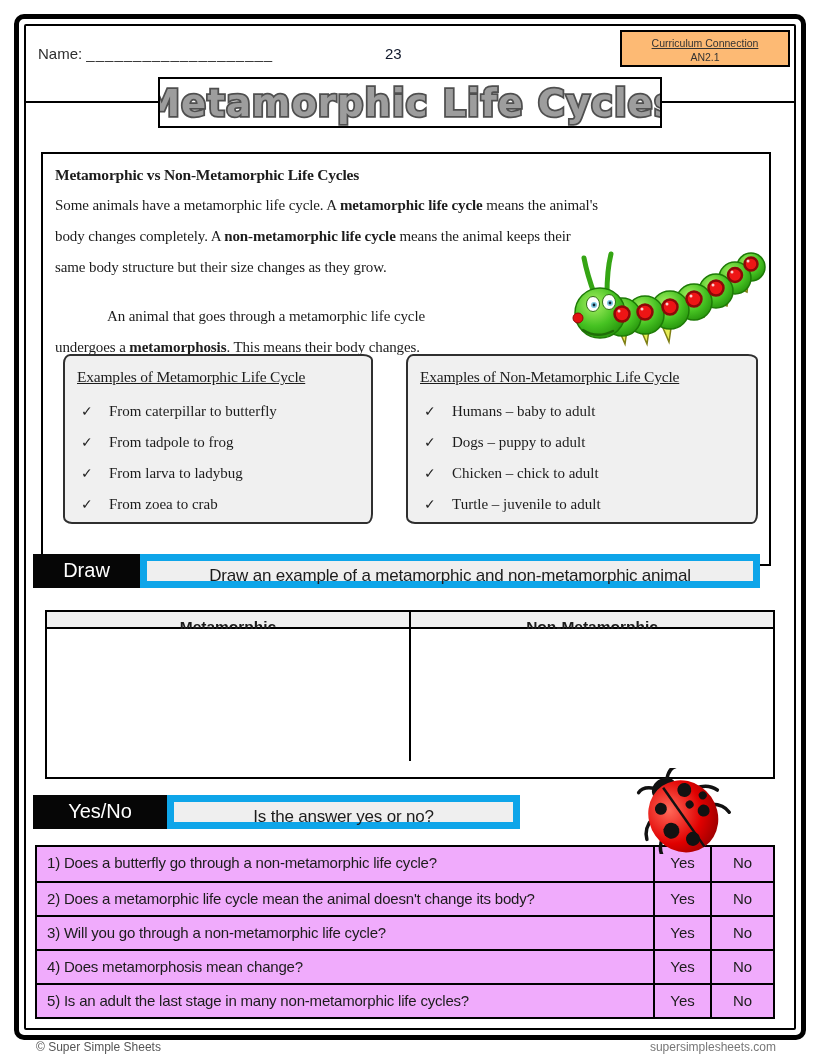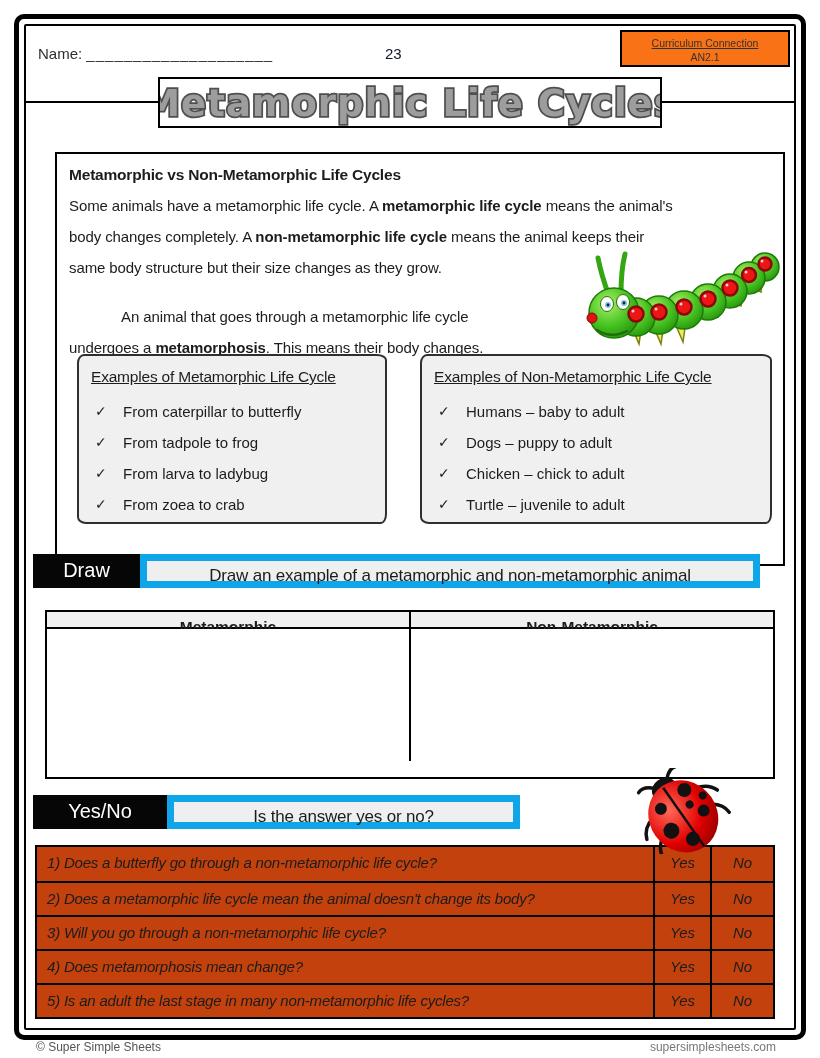--- a/index.html
+++ b/index.html
@@ -16,32 +16,32 @@
     border:5px solid #000; border-radius:10px; }
   .inner-border { left:24px; top:24px; width:772px; height:1006px;
     border:2px solid #000; border-radius:2px; }
 
   
   .name-row { left:38px; top:45px; font-size:15px; color:#2e2e2e; }
   .name-line { letter-spacing:1px; color:#2e2e2e;margin-top:12px; }
   .page-number { left:385px; top:45px; width:50px; text-align:left;
     font-size:15px; color:#0f172a; }
   .curriculum-box { left:620px; top:30px; width:170px; height:37px;
-    background:#f97316; border:2px solid #000; text-align:center;
+    background:#fdba74; border:2px solid #000; text-align:center;
     font-size:10.5px; color:#333; padding-top:4px; line-height:14px; }
   .curriculum-title { text-decoration:underline; }
 
   
   .title-rule { left:26px; top:101px; width:768px; border-top:2px solid #000; }
   .title-box { left:158px; top:77px; width:504px; height:51px;
     background:#fff; border:2px solid #000; text-align:center; z-index:2; }
 
   
-  .intro-box { left:55px; top:152px; width:730px; height:414px;
-    border:2px solid #000; }
+  .intro-box { left:41px; top:152px; width:730px; height:414px;
+    border:2px solid #000;font-family:Liberation Serif, serif; }
   .intro-heading { left:12px; top:12px; font-size:15.5px; font-weight:bold;
     letter-spacing:-0.2px; }
   .intro-para { left:12px; top:36px; width:712px; font-size:15px;
     letter-spacing:-0.1px; }
   .intro-para .pline { height:31px; line-height:31px; white-space:nowrap; }
   .intro-para .indent { padding-left:52px;margin-top:18px; }
   .b { font-weight:bold; }
   .caterpillar { right:2px; top:92px; z-index:1; }
 
   
@@ -76,21 +76,21 @@
   .draw-head-cell + .draw-head-cell { border-left:2px solid #000; }
   .draw-body { display:flex; height:132px; }
   .draw-cell { flex:1; background:#fff; }
   .draw-cell + .draw-cell { border-left:2px solid #000; }
 
   
   .ladybug { left:612px; top:768px; z-index:5; }
 
   
   .q-table { left:35px; top:845px; width:740px; border:2px solid #000;
-    background:#c2410c;font-style:italic; }
+    background:#f0abfc; }
   .q-row { display:flex; height:34px; }
   .q-row + .q-row { border-top:2px solid #000; }
   .q-question { flex:1; font-size:15px; line-height:32px; padding-left:10px;
     letter-spacing:-0.2px; white-space:nowrap; overflow:hidden; }
   .q-yes, .q-no { width:57px; border-left:2px solid #000; text-align:center;
     line-height:32px; font-size:15px; cursor:pointer; }
   .q-no { width:63px; }
 
   
   .footer-left { left:36px; top:1040px; font-size:12px; color:#555; }

